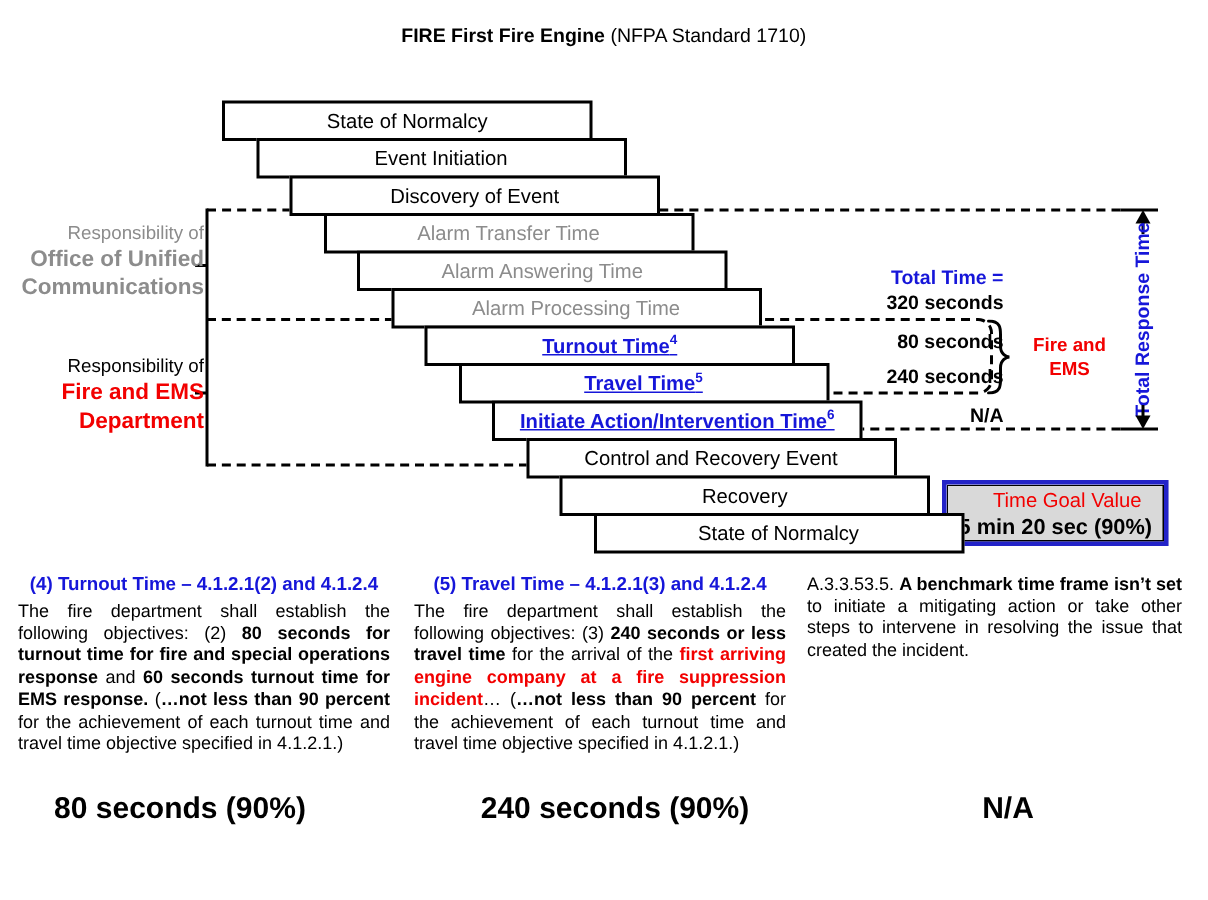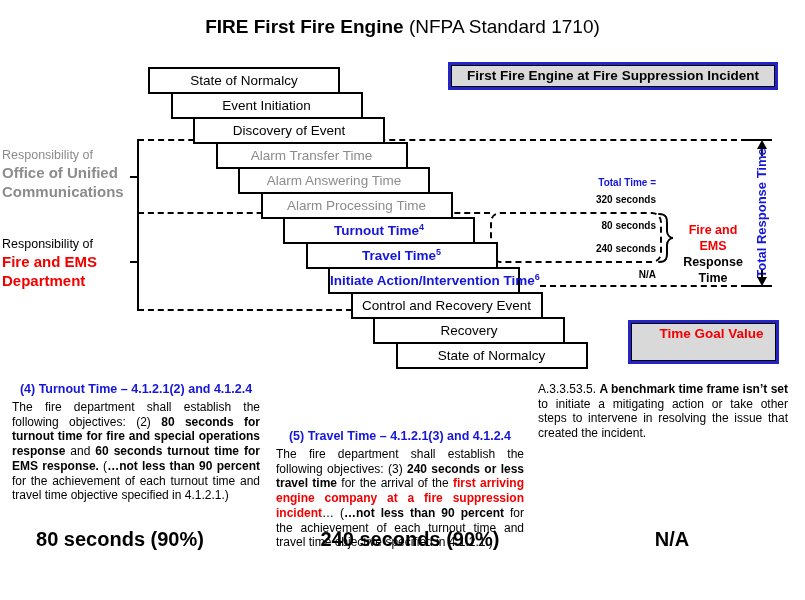--- a/index.html
+++ b/index.html
@@ -6,99 +6,96 @@
     --blue:#1616d9; --red:#f20000; --gray-text:#8c8c8c;
     --box-fill:#d9d9d9; --border-blue:#2323c8; --ink:#000000;
   }
   *{box-sizing:border-box;}
   html,body{margin:0;padding:0;}
   body{width:805px;height:600px;background:#fff;font-family:"Liberation Sans",sans-serif;color:var(--ink);}
   .stage{position:relative;width:805px;height:600px;background:#fff;overflow:hidden;}
   .abs{position:absolute;}
 
   
-  .title{left:0;top:16px;width:805px;text-align:center;font-size:19px;}
+  .title{left:0;top:16px;width:805px;text-align:center;font-size:13px;}
   .title .t-main{font-weight:bold;}
 
   
   .framed{background:var(--box-fill);border:3px solid var(--border-blue);box-shadow:inset 0 0 0 1px #000;}
   .banner{left:448px;top:62px;width:330px;height:28px;text-align:center;font-weight:bold;font-size:13.5px;line-height:22px;}
   .time-goal{left:628px;top:320px;width:151px;height:44px;text-align:center;padding-top:2px;}
-  .time-goal .tg-title{font-weight:bold;font-size:13.5px;line-height:18px;color:var(--red);padding-left:16px;}
+  .time-goal .tg-title{font-weight:normal;font-size:13.5px;line-height:18px;color:var(--red);padding-left:16px;}
   .time-goal .tg-value{font-weight:bold;font-size:14.5px;line-height:18px;}
 
   
   .fire-measure{right:58px;top:119px;font-weight:bold;font-size:14px;white-space:nowrap;}
   .fire-measure .fm-value{color:var(--red);}
 
   
-  .cbox{position:absolute;width:192px;height:27px;background:#fff;border:2px solid #000;
+  .cbox{position:absolute;width:247px;height:27px;background:#fff;border:2px solid #000;
         text-align:center;font-size:13.5px;line-height:23px;z-index:2;white-space:nowrap;}
   .cbox.gray{color:var(--gray-text);}
-  .cbox.blue{color:var(--blue);font-weight:bold;}
+  .cbox.blue{color:var(--blue);font-weight:bold;text-decoration:underline;}
   .cbox sup{font-size:9px;vertical-align:super;line-height:0;}
 
   
   .hdash{border-top:2px dashed #000;height:0;z-index:1;}
   .hsolid{border-top:2px solid #000;height:0;z-index:1;}
   .vline{border-left:2px solid #000;width:0;z-index:1;}
   .round-dash{border:2px dashed #000;border-radius:10px;background:transparent;z-index:1;}
 
   
-  .rval{right:149px;text-align:right;font-weight:bold;font-size:10px;white-space:nowrap;z-index:3;}
+  .rval{right:136px;text-align:right;font-weight:bold;font-size:13px;white-space:nowrap;z-index:3;}
   .rval.blue{color:var(--blue);}
 
   
   .brace-label{left:676px;top:222px;width:74px;text-align:center;font-weight:bold;font-size:12.5px;line-height:16px;z-index:3;}
   .brace-label .bl-1{color:var(--red);}
 
   
   .arrow-up{left:757px;top:140px;width:0;height:0;border-left:5px solid transparent;border-right:5px solid transparent;border-bottom:9px solid #000;z-index:3;}
   .arrow-down{left:757px;top:277px;width:0;height:0;border-left:5px solid transparent;border-right:5px solid transparent;border-top:9px solid #000;z-index:3;}
   .shaft{border-left:2px solid #000;width:0;z-index:3;}
   .axis-label{left:692px;top:205px;width:140px;height:16px;text-align:center;color:var(--blue);
               font-weight:bold;font-size:13px;transform:rotate(-90deg);transform-origin:center;z-index:3;white-space:nowrap;}
 
   
-  .resp{left:2px;width:134px;text-align:left;z-index:3;}
+  .resp{left:2px;width:134px;text-align:right;z-index:3;}
   .resp .r-small{font-size:12.5px;line-height:16px;}
   .resp .r-big{font-weight:bold;font-size:15px;line-height:19px;}
   .resp.ouc{top:147px;color:var(--gray-text);}
   .resp.fed{top:236px;}
   .resp.fed .r-small{color:#000;}
   .resp.fed .r-big{color:var(--red);}
 
   
   .fncol{top:382px;z-index:3;}
   .fn-h{text-align:center;color:var(--blue);font-weight:bold;font-size:12.5px;line-height:15px;margin-bottom:3px;white-space:nowrap;}
   .fn-b{font-size:12px;line-height:14.7px;text-align:justify;}
   .fn-b .seg-b{font-weight:bold;}
   .fn-b .seg-r{color:var(--red);}
   .col1{left:12px;width:248px;}
-  .col2{left:276px;width:248px;margin-top:47px;}
+  .col2{left:276px;width:248px;}
   .col3{left:538px;width:250px;}
 
   
   .fval{top:528px;font-weight:bold;font-size:20px;text-align:center;white-space:nowrap;z-index:3;}
   .fval.v1{left:0;width:240px;text-align:center;}
   .fval.v2{left:290px;width:240px;}
   .fval.v3{left:552px;width:240px;}
 </style>
 </head>
 <body>
 
 <div class="stage">
 
   <div class="abs title">
     <span class="t-main">FIRE First Fire Engine</span><span class="t-sub"> (NFPA Standard 1710)</span>
   </div>
 
-  <div class="abs framed banner">
-    <span>First Fire Engine at Fire Suppression Incident</span>
-  </div>
 
 
   <div class="abs hdash" style="left:138px;top:139px;width:609px;"></div>
   <div class="abs hdash" style="left:138px;top:212px;width:352px;"></div>
   <div class="abs hdash" style="left:540px;top:285px;width:207px;"></div>
   <div class="abs hdash" style="left:138px;top:309px;width:214px;"></div>
   <div class="abs vline" style="left:137px;top:139px;height:172px;"></div>
   <div class="abs hsolid" style="left:130px;top:176px;width:8px;"></div>
   <div class="abs hsolid" style="left:130px;top:261px;width:8px;"></div>
   <div class="abs hsolid" style="left:747px;top:139px;width:25px;"></div>
@@ -135,31 +132,31 @@
   <div class="abs rval" style="top:194px;">320 seconds</div>
   <div class="abs rval" style="top:220px;">80 seconds</div>
   <div class="abs rval" style="top:243px;">240 seconds</div>
   <div class="abs rval" style="top:269px;">N/A</div>
 
   <svg class="abs" style="left:658px;top:213px;z-index:3;" width="16" height="50" viewBox="0 0 16 50">
     <path d="M1,1 C9,1 9,6 9,10 L9,18 C9,23 13,25 15,25 C13,25 9,27 9,32 L9,40 C9,44 9,49 1,49" fill="none" stroke="#000" stroke-width="2" stroke-linecap="round"></path>
   </svg>
   <div class="abs brace-label">
     <div class="bl-1">Fire and EMS</div>
-    <div class="bl-2">Response Time</div>
   </div>
 
   <div class="abs arrow-up"></div>
   <div class="abs shaft" style="left:761px;top:148px;height:8px;"></div>
   <div class="abs axis-label">Total Response Time</div>
   <div class="abs shaft" style="left:761px;top:270px;height:8px;"></div>
   <div class="abs arrow-down"></div>
 
   <div class="abs framed time-goal">
     <div class="tg-title">Time Goal Value</div>
+    <div class="tg-value">5 min 20 sec (90%)</div>
   </div>
 
   <div class="abs fncol col1">
     <div class="fn-h">(4) Turnout Time – 4.1.2.1(2) and 4.1.2.4</div>
     <div class="fn-b"><span>The fire department shall establish the following objectives: (2) </span><span class="seg-b">80 seconds for turnout time for fire and special operations response</span><span> and </span><span class="seg-b">60 seconds turnout time for EMS response.</span><span> (</span><span class="seg-b">…not less than 90 percent</span><span> for the achievement of each turnout time and travel time objective specified in 4.1.2.1.)</span></div>
   </div>
   <div class="abs fncol col2">
     <div class="fn-h">(5) Travel Time – 4.1.2.1(3) and 4.1.2.4</div>
     <div class="fn-b"><span>The fire department shall establish the following objectives: (3) </span><span class="seg-b">240 seconds or less travel time</span><span> for the arrival of the </span><span class="seg-b seg-r">first arriving engine company at a fire suppression incident</span><span>… (</span><span class="seg-b">…not less than 90 percent</span><span> for the achievement of each turnout time and travel time objective specified in 4.1.2.1.)</span></div>
   </div>

